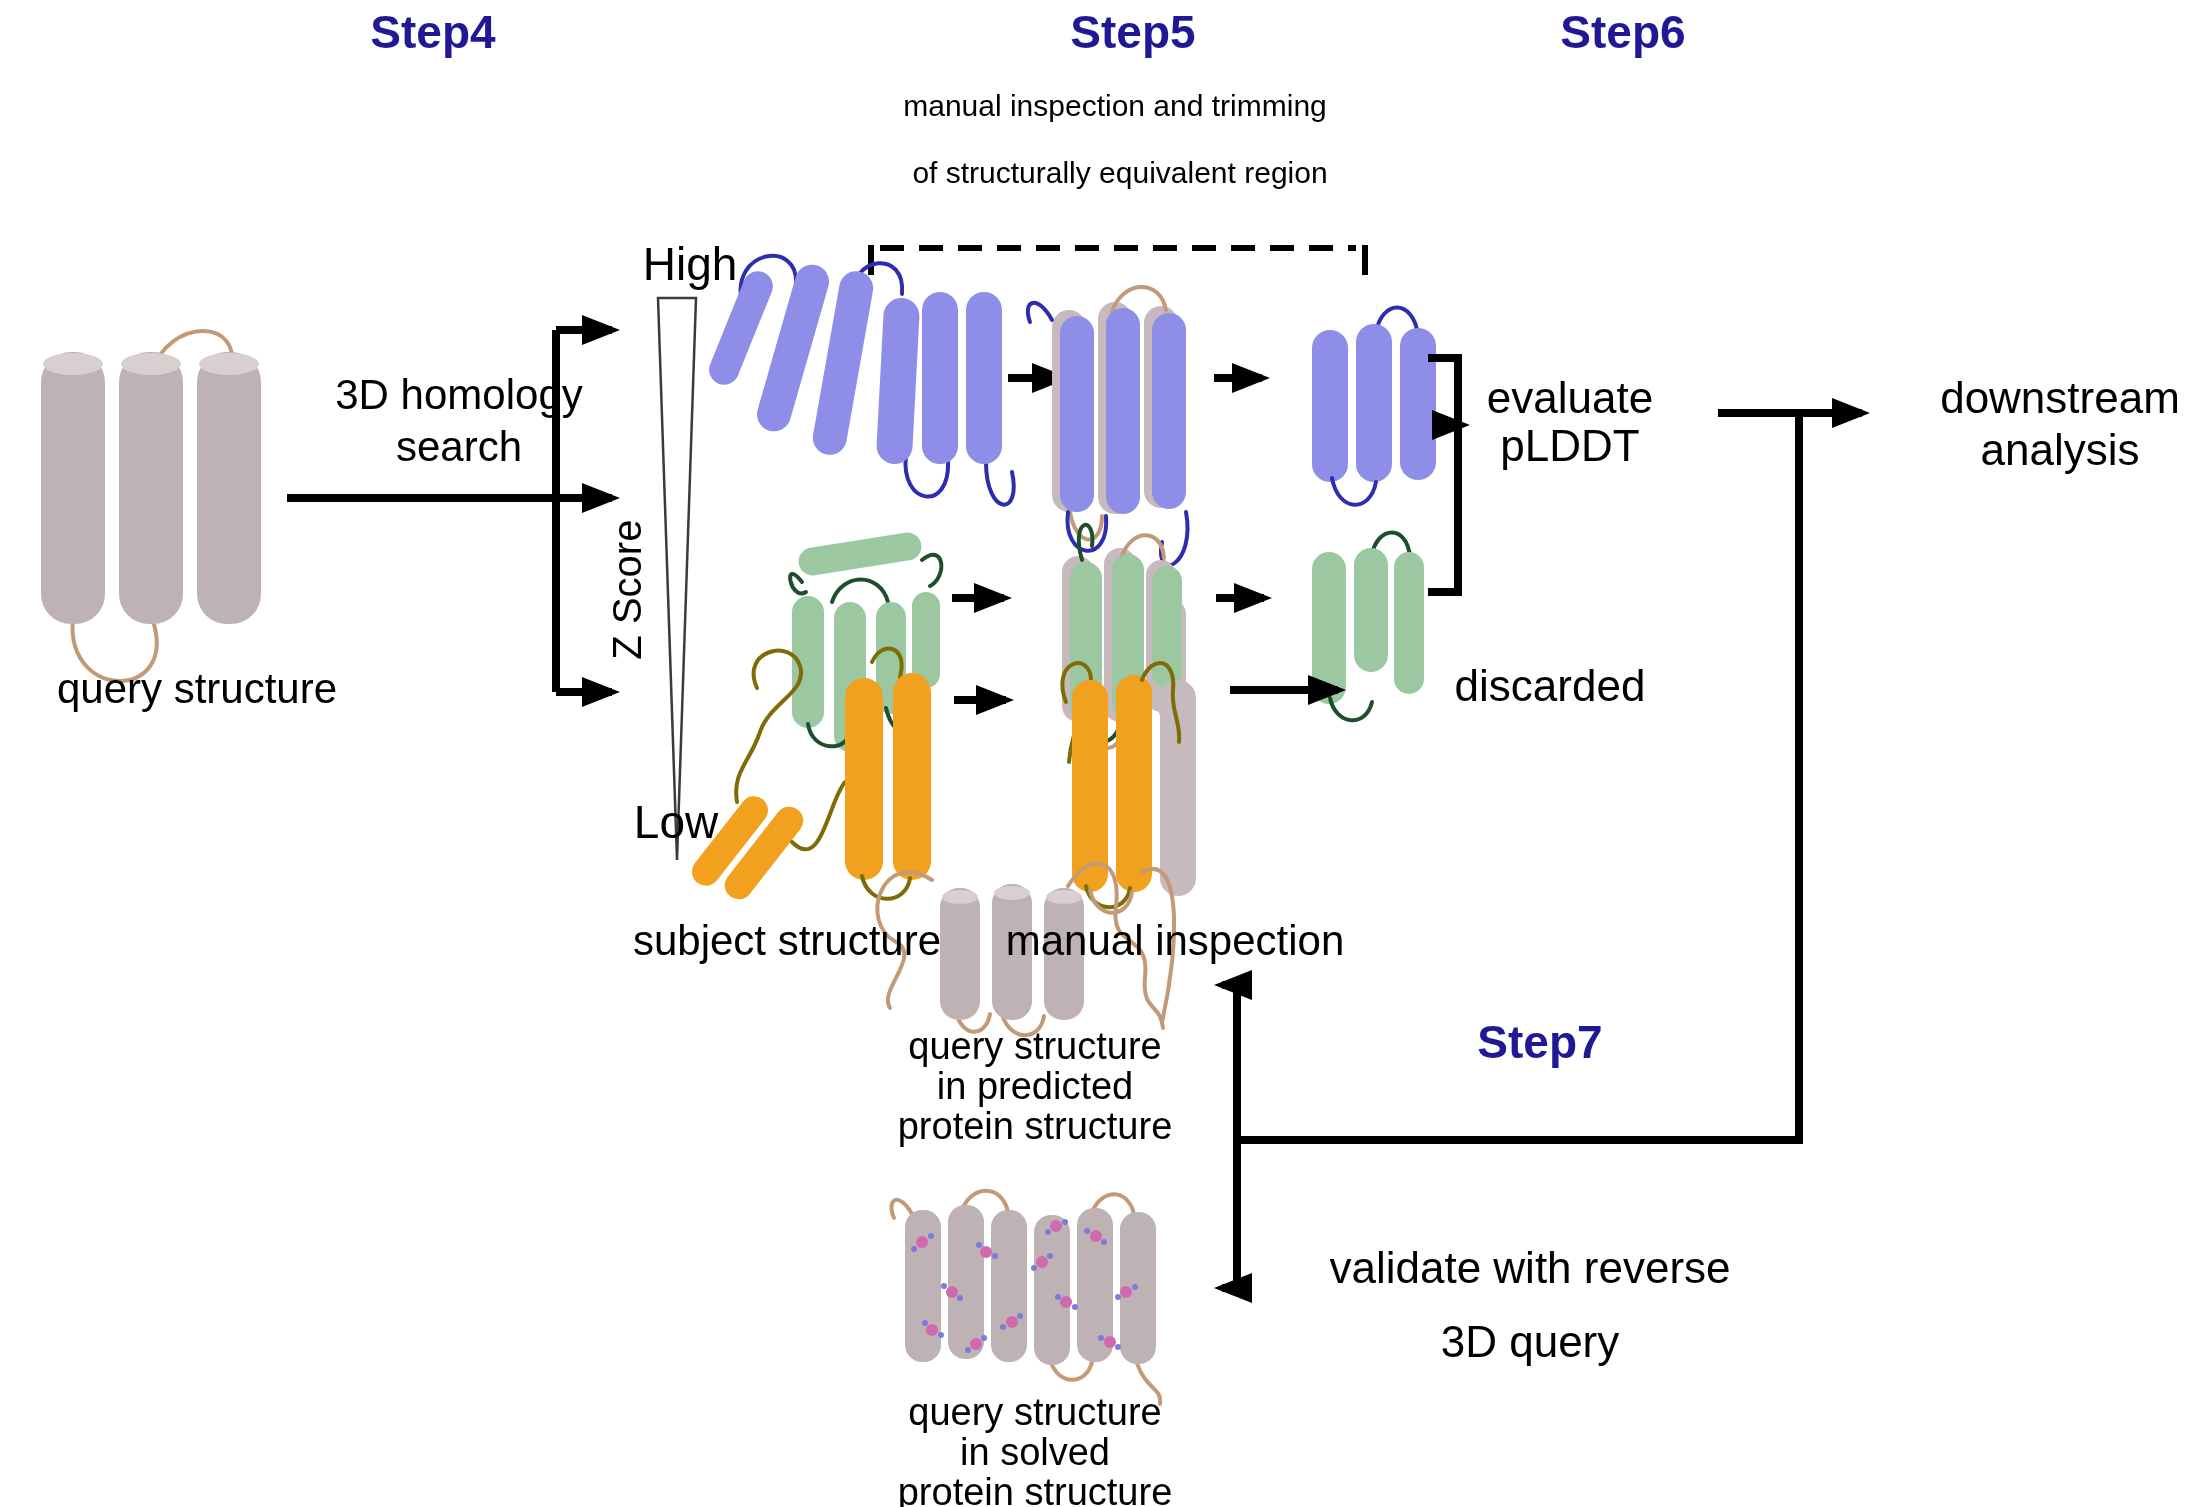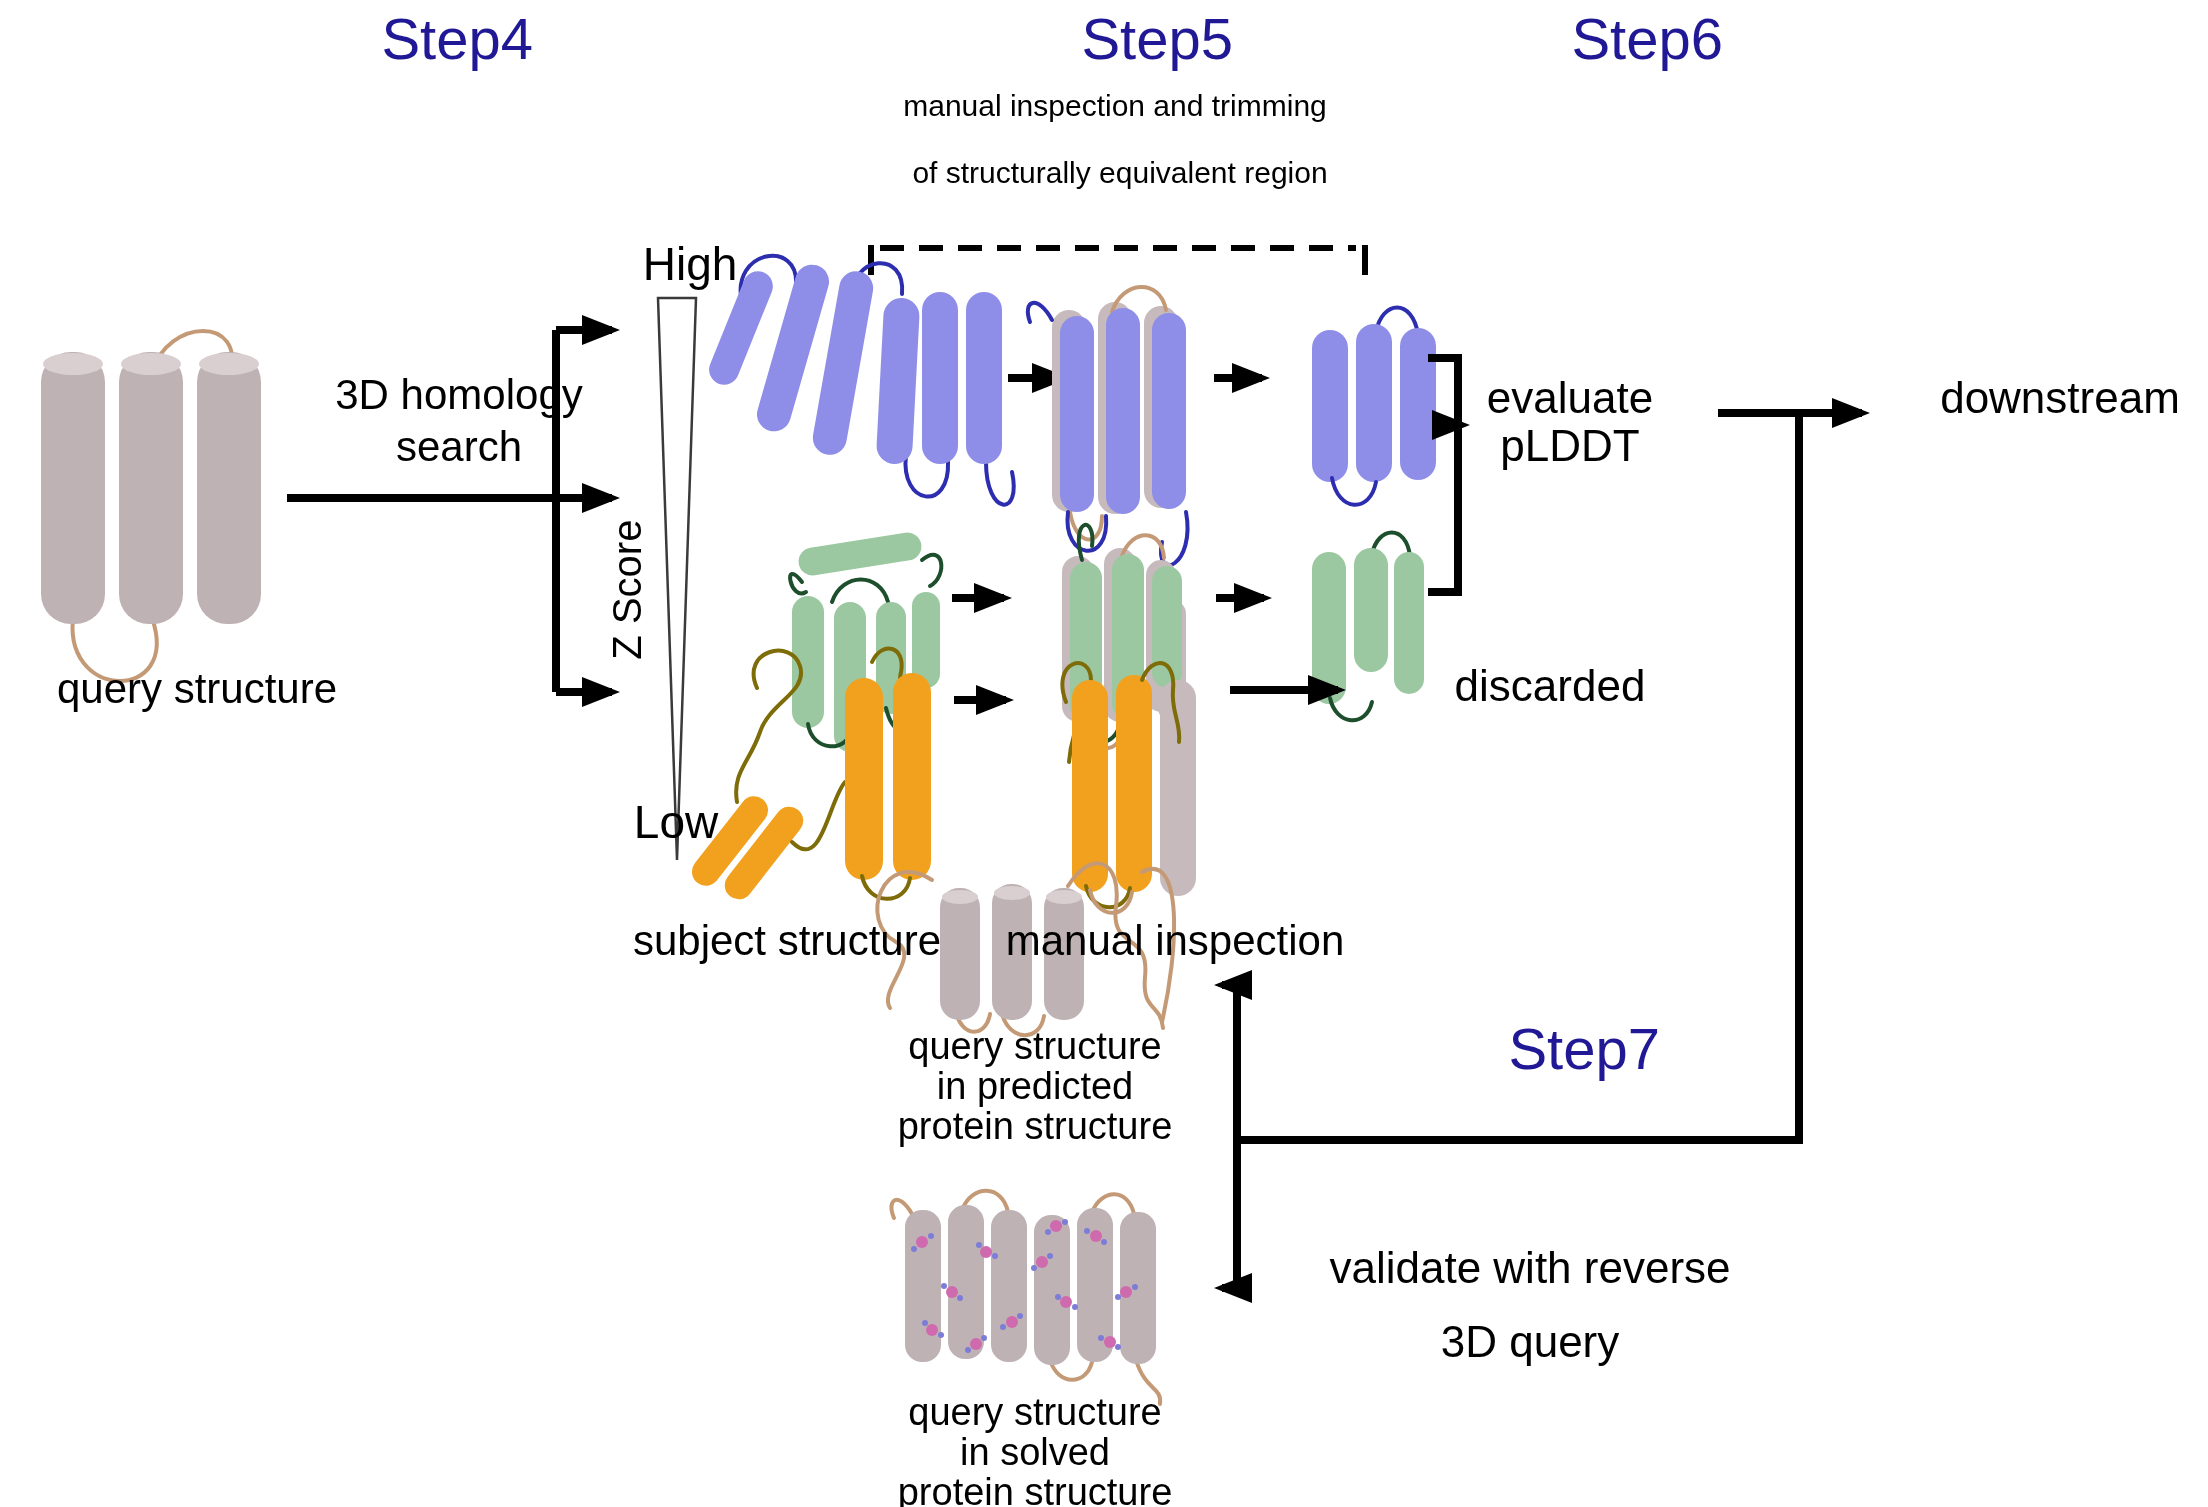--- a/index.html
+++ b/index.html
@@ -6,21 +6,21 @@
     --navy:#201895; --blue:#8e8ee9; --loopblue:#2d2db0;
     --green:#9cc8a1; --loopgreen:#1d4f2c;
     --orange:#f1a11e; --loopolive:#7d6c07;
     --gray:#bfb2b4; --graycap:#d9cfd1; --alignedgray:#c6babc;
     --tan:#c49a76; --ink:#000000; --pink:#cf6aaf; --dotblue:#7d7dd8;
   }
   html,body{margin:0;padding:0;background:#fff;}
   .canvas{position:relative;width:2208px;height:1507px;background:#ffffff;
           font-family:"Liberation Sans", sans-serif;color:var(--ink);overflow:hidden;}
   .txt{position:absolute;text-align:center;white-space:nowrap;line-height:1.08;}
-  .hdr{font-size:58px;font-weight:normal;color:var(--navy);text-align:right;}
+  .hdr{font-size:46px;font-weight:bold;color:var(--navy);}
   .sub{font-size:30px;}
   .lab{font-size:42px;margin-left:47px;}
   .mid{font-size:44px;}
   .cap{font-size:38px;line-height:40px;}
   svg{position:absolute;left:0;top:0;}
   .arrow{stroke:#000;stroke-width:8;fill:none;}
   .thin{stroke:#3a3a3a;stroke-width:2.5;fill:#ffffff;}
   .dash{stroke:#000;stroke-width:6;fill:none;stroke-dasharray:24 15;}
   .tick{stroke:#000;stroke-width:6;fill:none;}
   .h-blue{fill:var(--blue);} .h-green{fill:var(--green);} .h-orange{fill:var(--orange);}
@@ -286,20 +286,21 @@
   <div class="txt" style="left:518px;top:568px;width:220px;font-size:40px;transform:rotate(-90deg);">Z Score</div>
   <div class="txt" style="left:616px;top:798px;width:120px;font-size:46px;">Low</div>
 
   <div class="txt lab" style="left:948px;top:918px;width:360px;">manual inspection</div>
   <div class="txt lab" style="left:560px;top:918px;width:360px;">subject structure</div>
 
   <div class="txt mid" style="left:1470px;top:374px;width:200px;">evaluate</div>
   <div class="txt mid" style="left:1470px;top:422px;width:200px;">pLDDT</div>
 
   <div class="txt mid" style="left:1915px;top:374px;width:290px;">downstream</div>
+  <div class="txt mid" style="left:1915px;top:426px;width:290px;">analysis</div>
 
   <div class="txt mid" style="left:1430px;top:662px;width:240px;">discarded</div>
 
   <div class="txt hdr" style="left:1420px;top:1018px;width:240px;">Step7</div>
   <div class="txt mid" style="left:1310px;top:1244px;width:440px;">validate with reverse</div>
   <div class="txt mid" style="left:1310px;top:1318px;width:440px;">3D query</div>
 
   <div class="txt cap" style="left:880px;top:1026px;width:310px;">
     <div>query structure</div>
     <div>in predicted</div>

